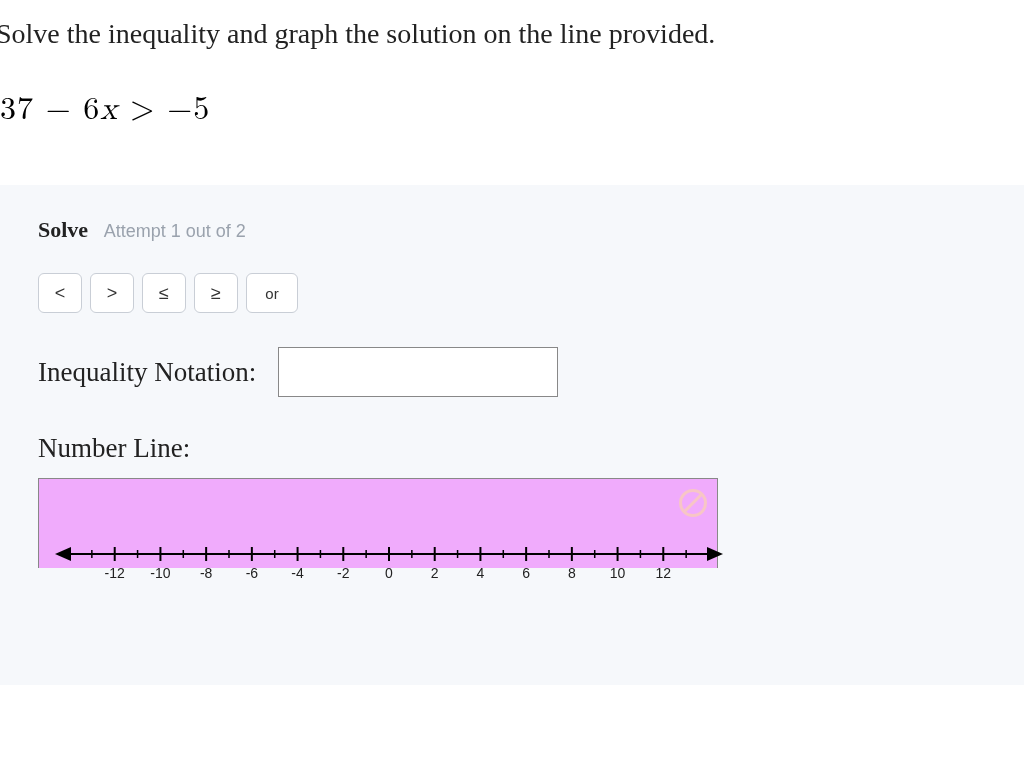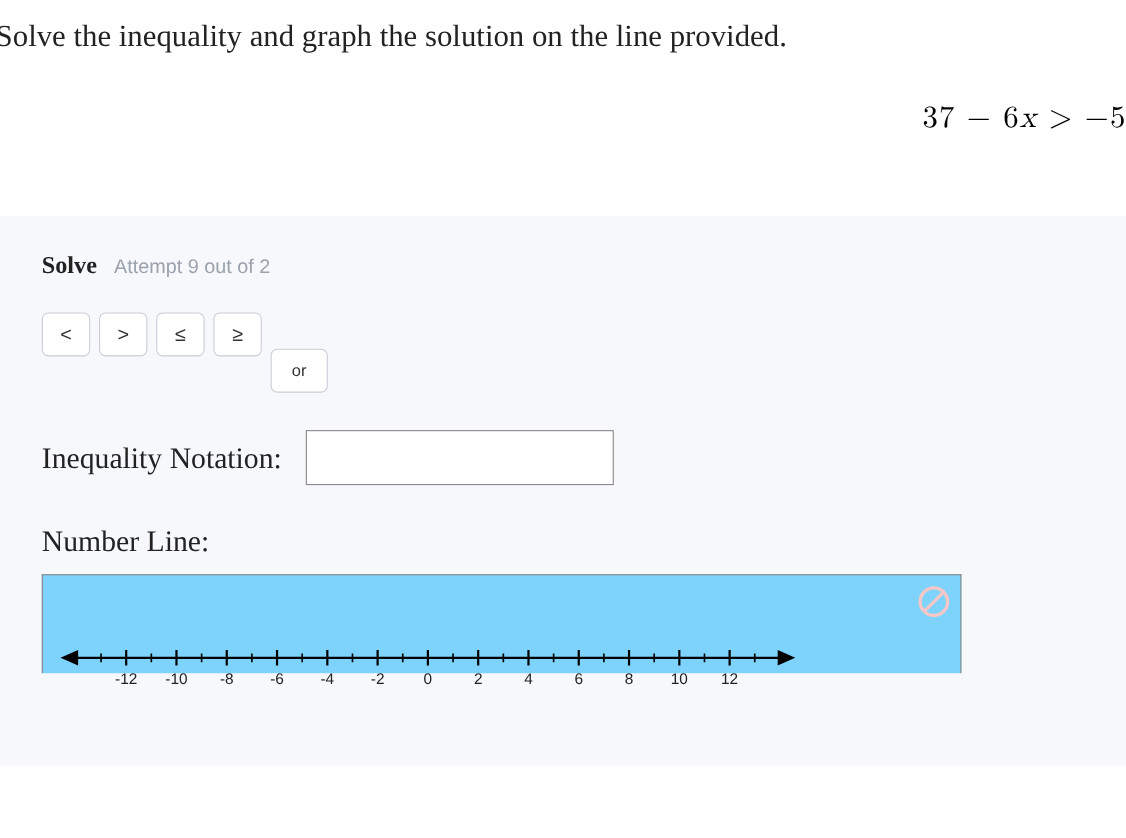--- a/index.html
+++ b/index.html
@@ -12,25 +12,25 @@
     height: 762px;
     overflow: hidden;
   }
   .instruction {
     font-size: 28px;
     color: #222;
     padding: 18px 0 0 0;
     margin-left: -4px;
   }
   .equation {
-    text-align: right;
-    font-size: 28px;
+    text-align: left;
+    font-size: 32px;
     font-family: 'Latin Modern Math', 'Cambria Math', Georgia, serif;
     margin-top: 40px;
-    margin-bottom: 72px;
+    margin-bottom: 57px;
     letter-spacing: 1px;
   }
   .equation .var {
     font-style: italic;
   }
   .answer-panel {
     background: #f6f8fb;
     padding: 32px 38px 20px 38px;
     min-height: 500px;
   }
@@ -62,21 +62,20 @@
     font-size: 18px;
     font-family: Arial, sans-serif;
     display: flex;
     align-items: center;
     justify-content: center;
     color: #333;
   }
   .op-btn.or {
     width: 52px;
     font-size: 15px;
-    margin-top: 33px;
   }
   .field-row {
     display: flex;
     align-items: center;
     gap: 22px;
     margin-bottom: 36px;
   }
   .field-label {
     font-size: 27px;
     color: #222;
@@ -91,22 +90,22 @@
     font-family: Georgia, serif;
   }
   .numberline-label {
     font-size: 27px;
     color: #222;
     margin-bottom: 14px;
   }
   .numberline-box {
     border: 1px solid #888;
     border-bottom: none;
-    background: #7dd3fc;
-    width: 836px;
+    background: #f0abfc;
+    width: 680px;
     height: 90px;
     position: relative;
     padding-top: 48px;
   }
   .prohibit {
     position: absolute;
     right: 10px;
     top: 10px;
     width: 28px;
     height: 28px;
@@ -146,21 +145,21 @@
   <span>−</span>
   <span>6</span><span class="var">x</span>
   <span>&gt;</span>
   <span>−5</span>
 </div>
 
 <div class="answer-panel">
 
   <div class="answer-header">
     <span class="bold">Solve</span>
-    <span class="attempt">Attempt 9 out of 2</span>
+    <span class="attempt">Attempt 1 out of 2</span>
   </div>
 
   <div class="op-row">
     <div class="op-btn">&lt;</div>
     <div class="op-btn">&gt;</div>
     <div class="op-btn">≤</div>
     <div class="op-btn">≥</div>
     <div class="op-btn or">or</div>
   </div>
 

